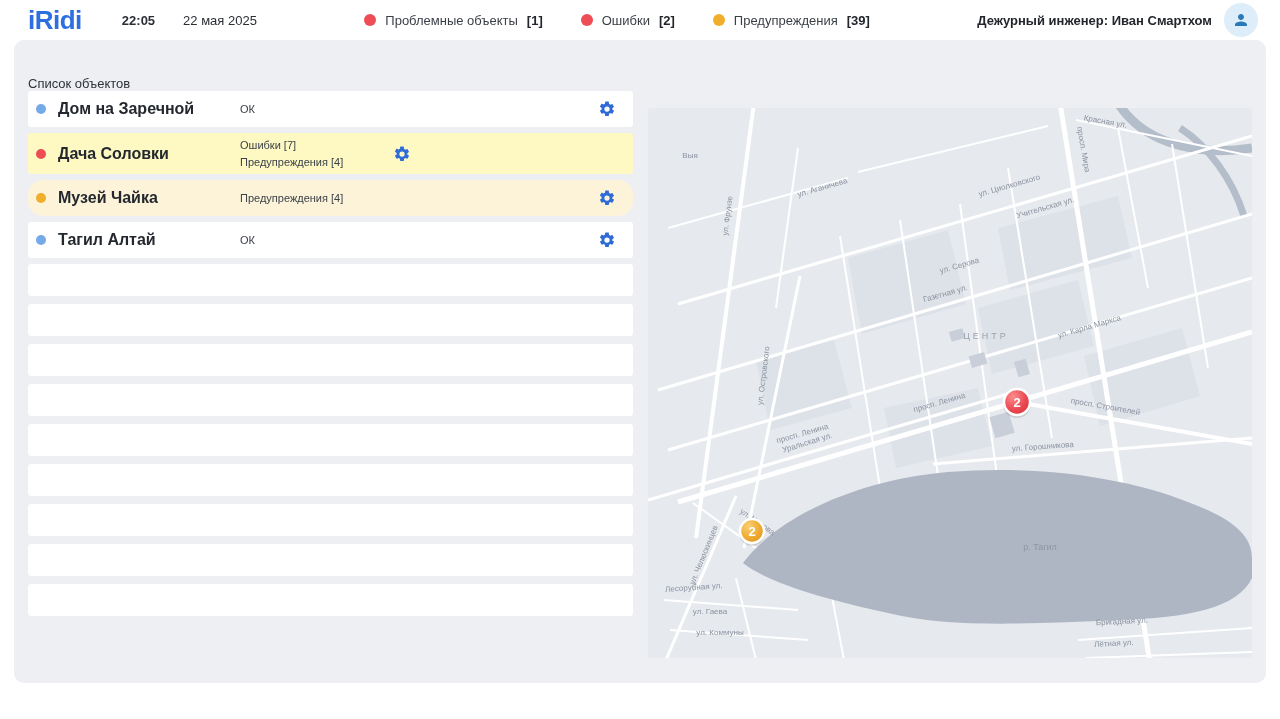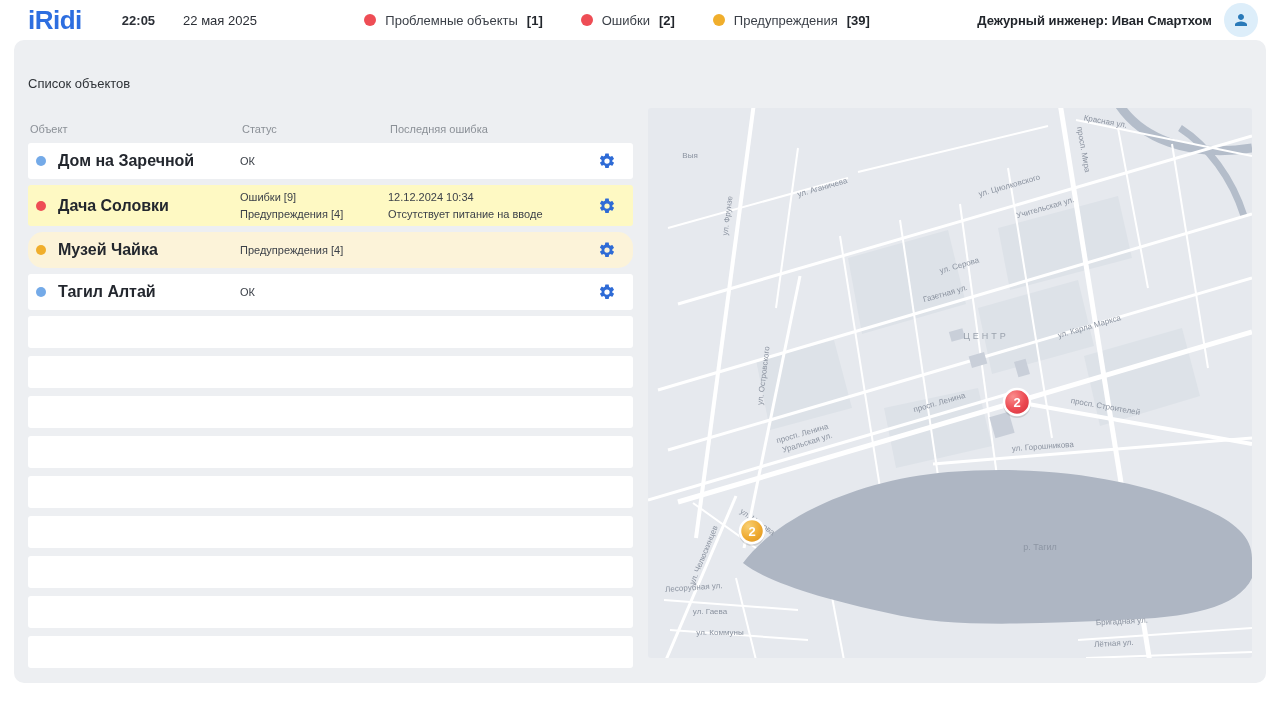--- a/index.html
+++ b/index.html
@@ -101,26 +101,20 @@
         </svg>
     </span>
   </button>
 </header>
 
 <div class="content">
 
   <div class="list-col">
     <h2 class="page-title">Список объектов</h2>
 
-    <div class="thead">
-      <div>Объект</div>
-      <div>Статус</div>
-      <div>Последняя ошибка</div>
-      <div></div>
-    </div>
 
     <div class="row">
       <div class="obj-cell">
         <span class="dot dot--blue"></span>
         <span class="obj-name">Дом на Заречной</span>
       </div>
       <div class="cell-lines">
         <div>ОК</div>
       </div>
       <div class="cell-lines"></div>
@@ -132,26 +126,22 @@
         </span>
       </button>
     </div>
 
     <div class="row row--error">
       <div class="obj-cell">
         <span class="dot dot--red"></span>
         <span class="obj-name">Дача Соловки</span>
       </div>
       <div class="cell-lines">
-        <div>Ошибки [9]</div>
+        <div>Ошибки [7]</div>
         <div>Предупреждения [4]</div>
-      </div>
-      <div class="cell-lines">
-        <div>12.12.2024 10:34</div>
-        <div>Отсутствует питание на вводе</div>
       </div>
       <button class="gear-btn">
         <span style="display:flex;">
           <svg viewBox="0 0 24 24">
               <path d="M19.14 12.94a7 7 0 0 0 .05-.94 7 7 0 0 0-.05-.94l2.03-1.58a.5.5 0 0 0 .12-.64l-1.92-3.32a.5.5 0 0 0-.61-.22l-2.39.96a7.3 7.3 0 0 0-1.62-.94l-.36-2.54A.5.5 0 0 0 13.9 2h-3.8a.5.5 0 0 0-.49.42l-.36 2.54a7.3 7.3 0 0 0-1.62.94l-2.39-.96a.5.5 0 0 0-.61.22L2.71 8.48a.5.5 0 0 0 .12.64l2.03 1.58a7 7 0 0 0 0 1.88l-2.03 1.58a.5.5 0 0 0-.12.64l1.92 3.32a.5.5 0 0 0 .61.22l2.39-.96a7.3 7.3 0 0 0 1.62.94l.36 2.54a.5.5 0 0 0 .49.42h3.8a.5.5 0 0 0 .49-.42l.36-2.54a7.3 7.3 0 0 0 1.62-.94l2.39.96a.5.5 0 0 0 .61-.22l1.92-3.32a.5.5 0 0 0-.12-.64zM12 15.5A3.5 3.5 0 1 1 15.5 12 3.5 3.5 0 0 1 12 15.5z"></path>
             </svg>
         </span>
       </button>
     </div>
 

